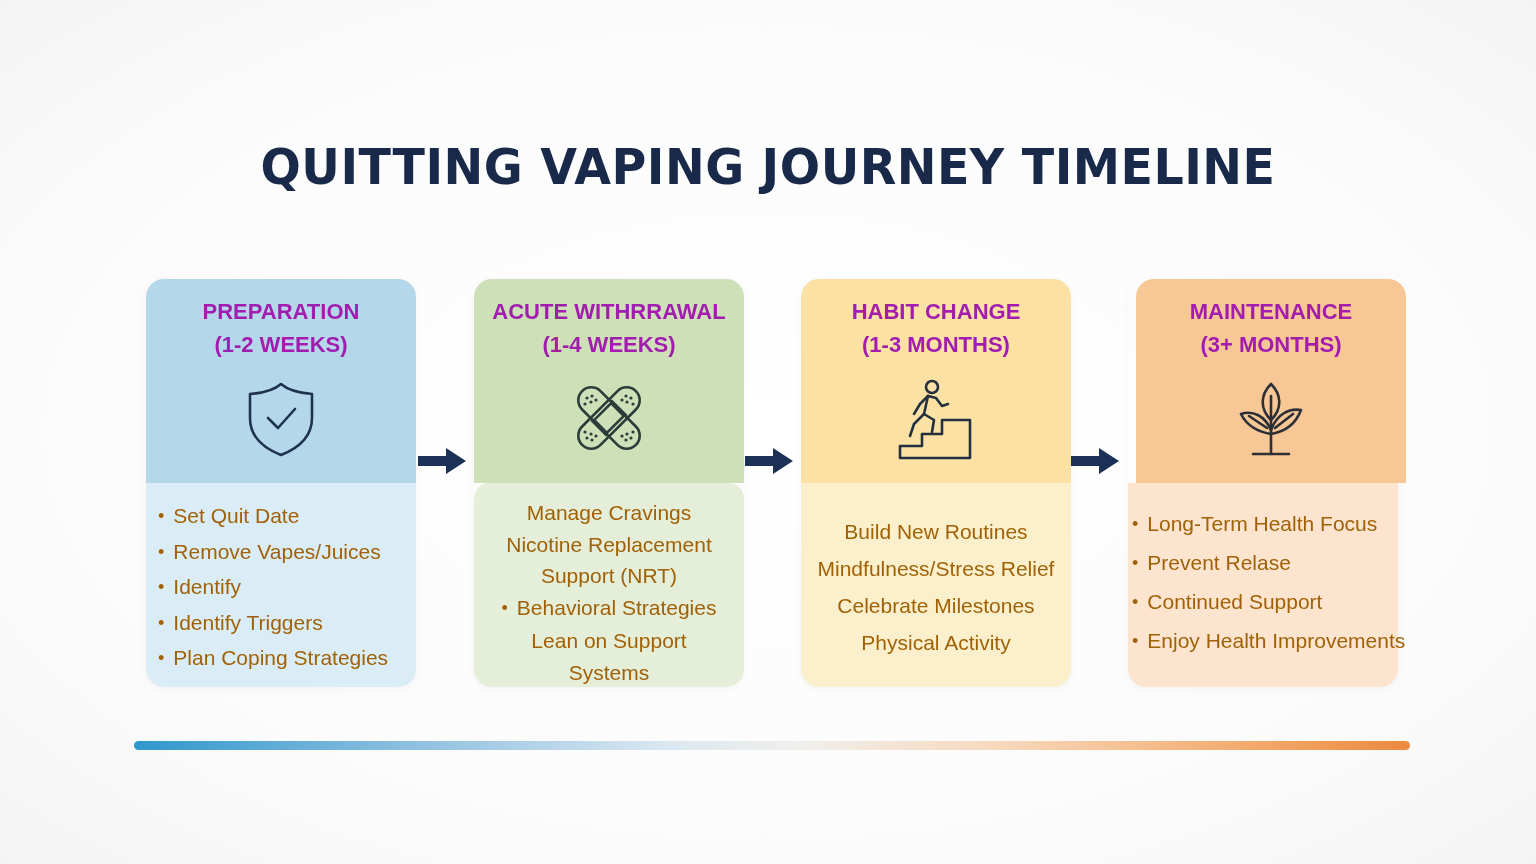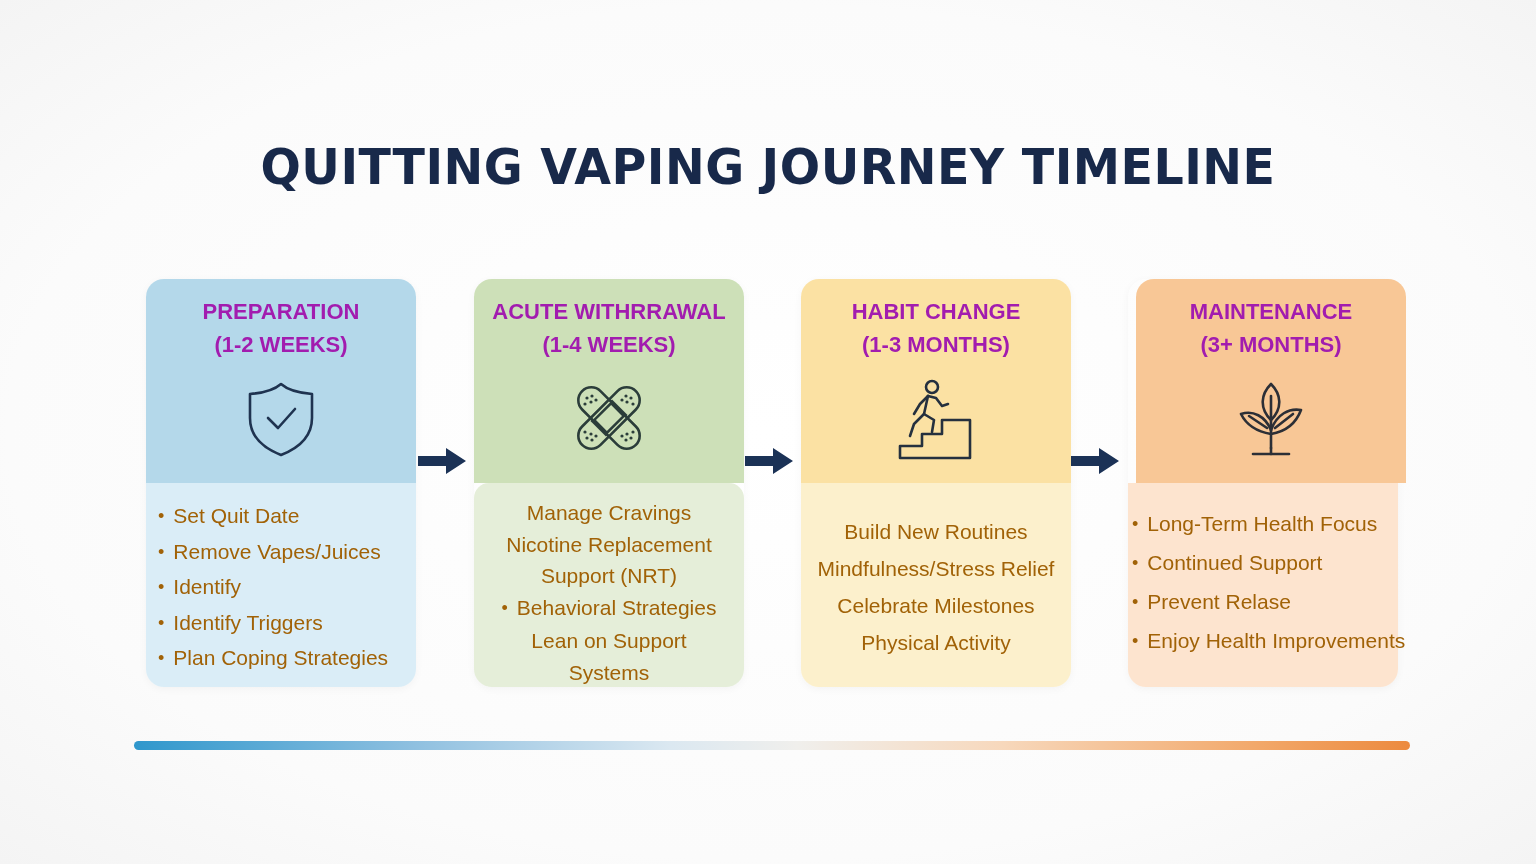--- a/index.html
+++ b/index.html
@@ -218,21 +218,21 @@
           <path d="M44 60 C56 58 68 52 74 36 C62 34 50 40 44 56"></path>
           <path d="M66 40 L48 54"></path>
           <path d="M26 80 L62 80"></path>
           <path d="M44 74 L44 80"></path>
         </svg>
       </div>
     </div>
     <div class="card-body" style="border-radius:0 0 18px 18px;">
       <ul class="list left" style="line-height:37px;padding-top:22px;padding-left:4px;">
         <li class="bullet">Long-Term Health Focus</li>
+        <li class="bullet">Prevent Relase</li>
         <li class="bullet">Continued Support</li>
-        <li class="bullet">Prevent Relase</li>
         <li class="bullet">Enjoy Health Improvements</li>
       </ul>
     </div>
   </div>
 
   <div class="timeline-bar"></div>
 </div>
 
 </body></html>

